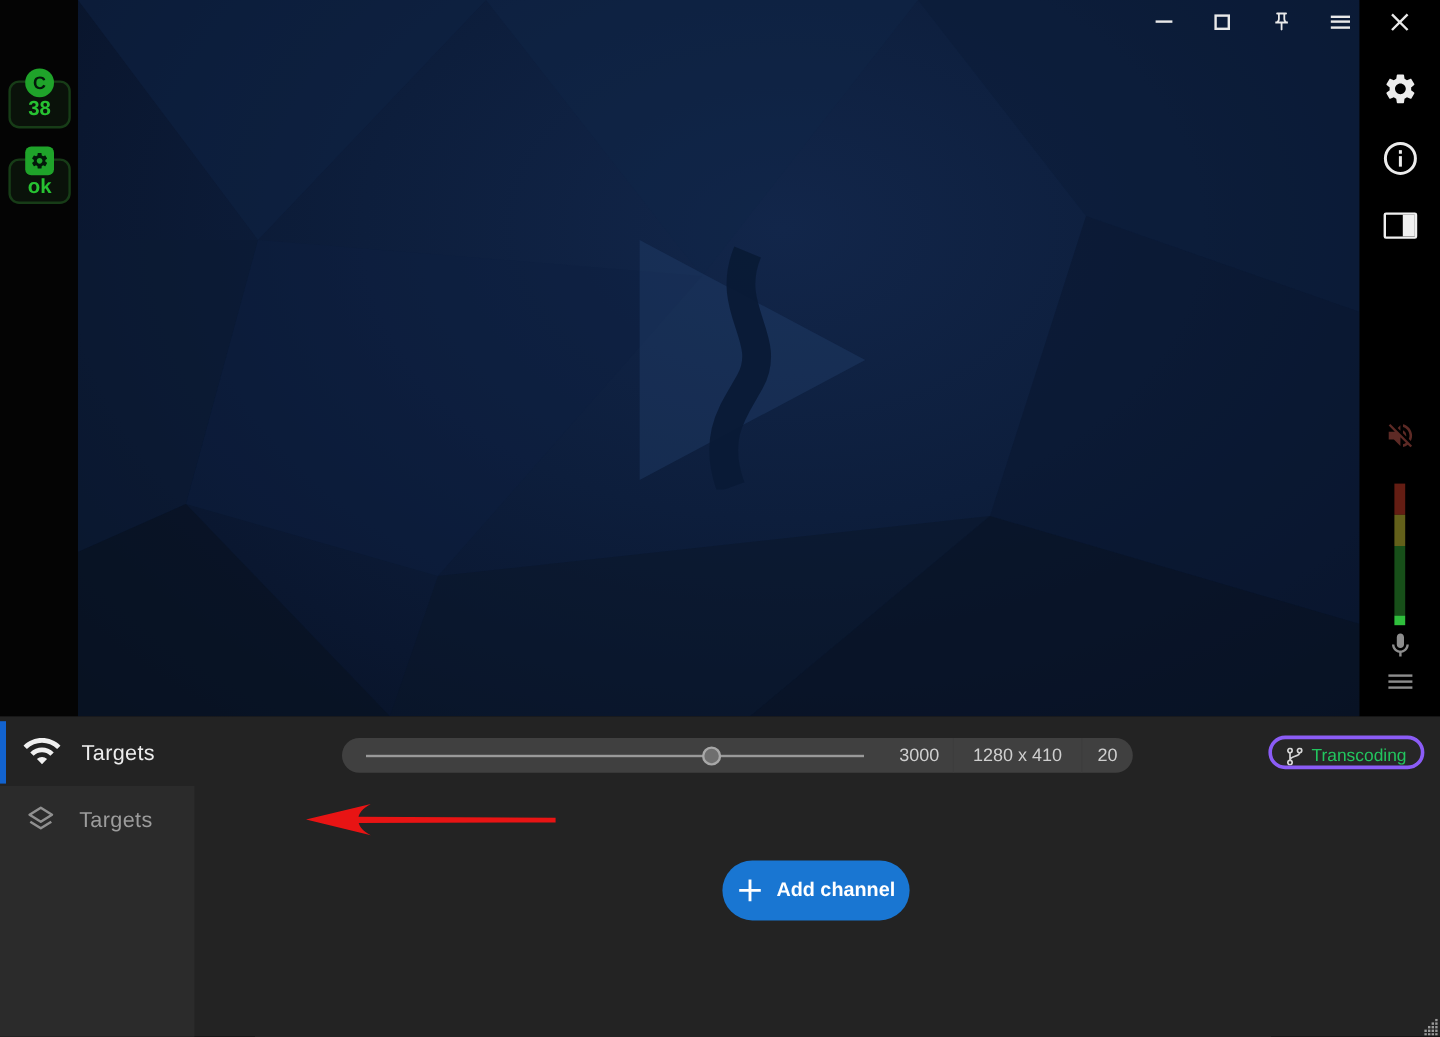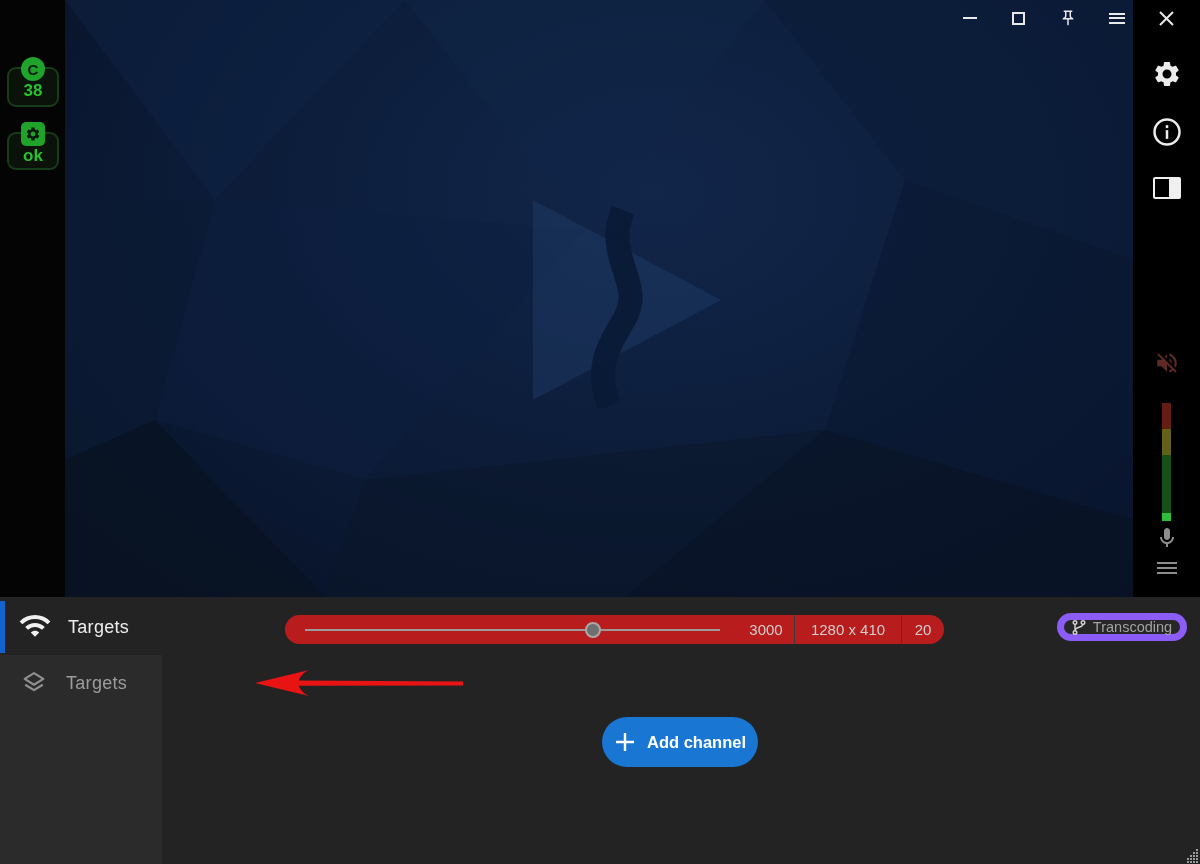--- a/index.html
+++ b/index.html
@@ -62,35 +62,35 @@
   .m-peak   { height:8px;  background:#2fbf3c; }
 
   
   .bottom { position:absolute; left:0; top:597px; width:1200px; height:267px; background:#232323; }
   .accent-bar { position:absolute; left:0; top:4px; width:5px; height:52px; background:#1263cf; }
   .targets-row { position:absolute; left:0; top:4px; width:285px; height:52px; display:flex; align-items:center; cursor:pointer; }
   .targets-row .wifi { margin-left:18px; }
   .targets-label { margin-left:16px; font-size:18px; color:#ededed; letter-spacing:.3px; }
 
   .slider-group { position:absolute; left:285px; top:18px; width:659px; height:29px;
-                  background:#b91c1c; border-radius:15px; display:flex; align-items:center; overflow:hidden; }
+                  background:#404040; border-radius:15px; display:flex; align-items:center; overflow:hidden; }
   .slider-zone { flex:1 1 auto; position:relative; height:100%; cursor:pointer; }
   .slider-track { position:absolute; left:20px; right:18px; top:50%; height:2px; background:#9a9a9a; transform:translateY(-50%); }
   .slider-thumb { position:absolute; top:50%; left:68%; width:16px; height:16px; border-radius:50%;
                   background:#6f6f6f; border:2px solid #a8a8a8; transform:translate(-50%,-50%); }
   .cell { flex:0 0 auto; height:100%; display:flex; align-items:center; justify-content:center;
           color:#cfcfcf; font-size:15px; cursor:pointer; }
   .cell-bitrate { width:56px; }
   .cell-res { width:106px; }
   .cell-fps { width:42px; }
   .vdiv { flex:0 0 auto; width:1px; height:100%; background:#3d3d3d; }
 
   .transcoding-btn { position:absolute; left:1057px; top:16px; width:130px; height:28px;
-                     border:7px solid #8b5cf6; border-radius:14px; background:#272727; display:flex;
-                     align-items:center; justify-content:center; gap:7px; color:#a3a3a3;
+                     border:3px solid #8b5cf6; border-radius:14px; background:#272727; display:flex;
+                     align-items:flex-end; justify-content:center; gap:7px; color:#22c55e;
                      font-size:14.5px; cursor:pointer; }
 
   .layers-panel { position:absolute; left:0; top:58px; width:162px; height:209px; background:#2b2b2b; }
   .layers-row { display:flex; align-items:center; height:56px; cursor:pointer; }
   .layers-row .licon { margin-left:20px; }
   .layers-label { margin-left:18px; font-size:18px; color:#9c9c9c; letter-spacing:.3px; }
 
   .arrow-annot { position:absolute; left:253px; top:71px; }
 
   .add-channel-btn { position:absolute; left:602px; top:120px; width:156px; height:50px;

